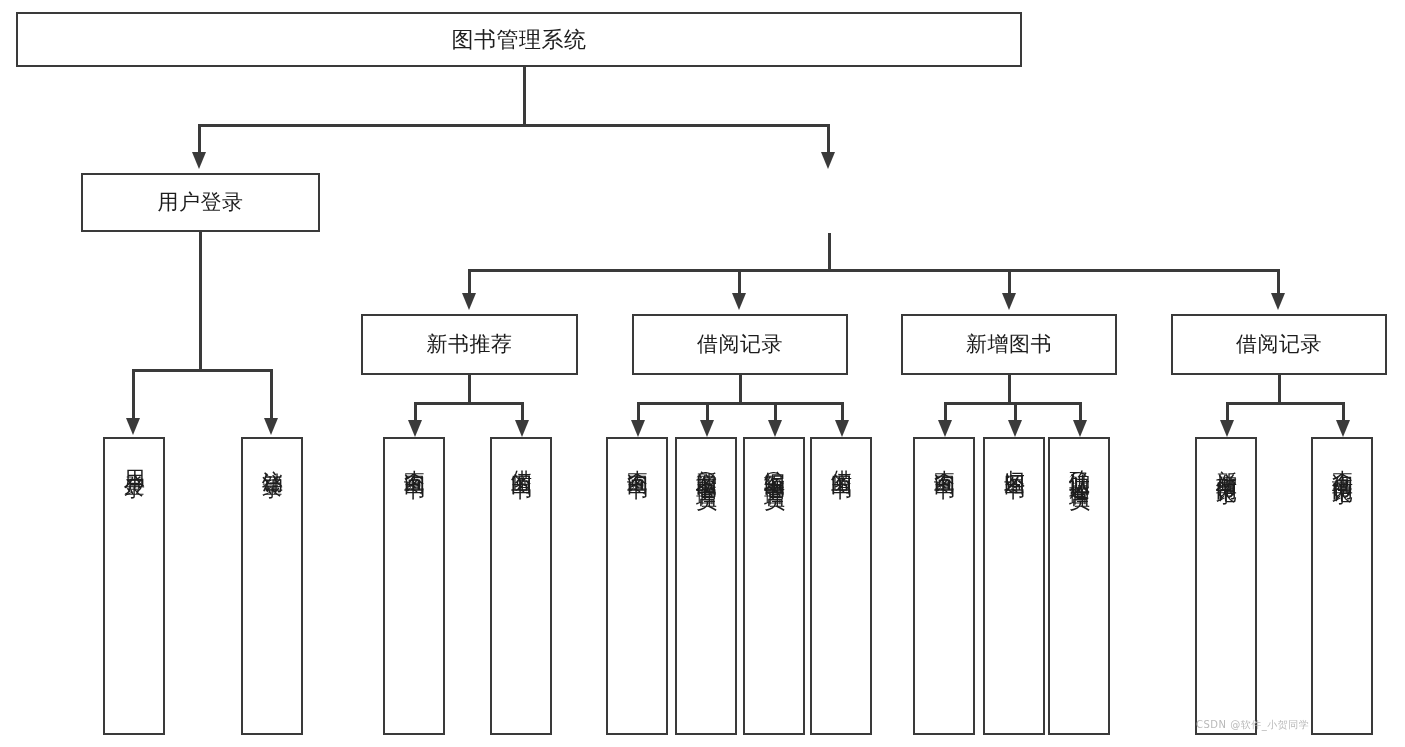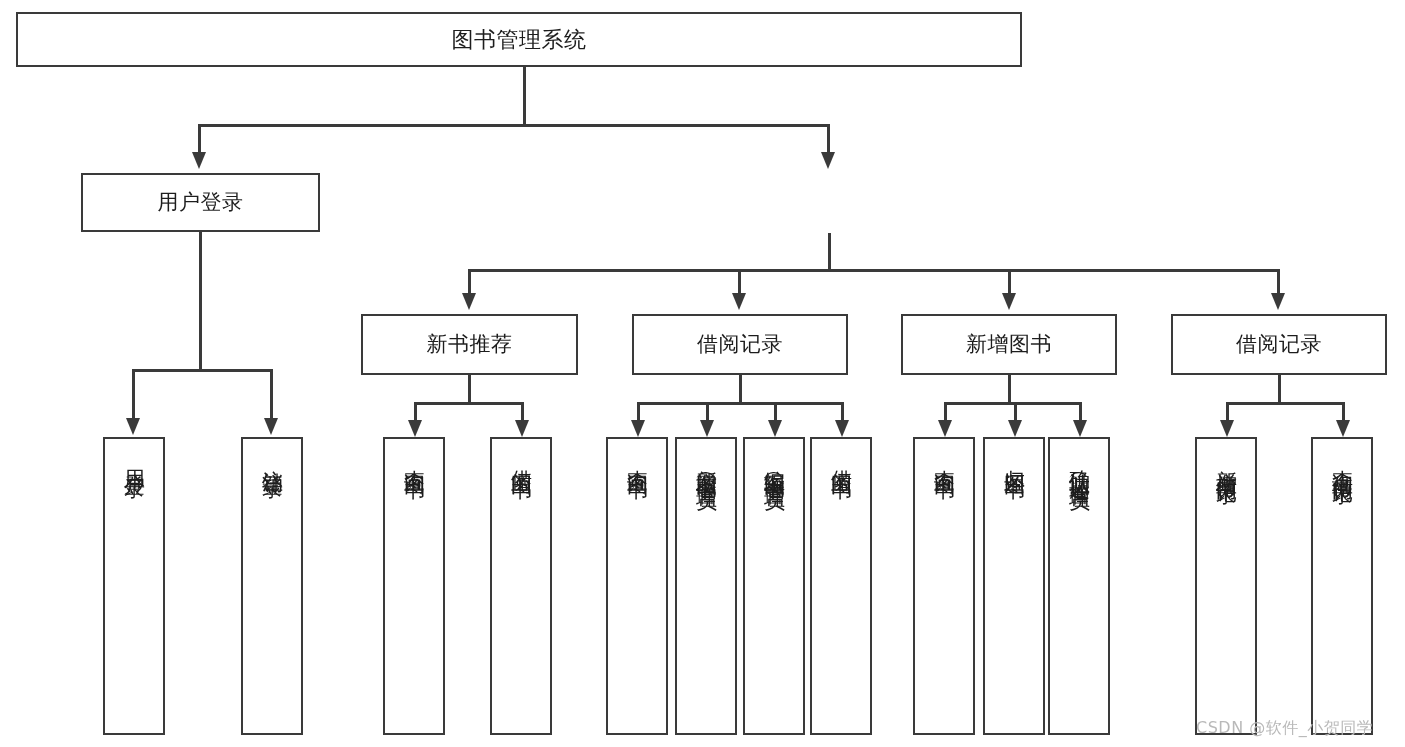--- a/index.html
+++ b/index.html
@@ -59,21 +59,21 @@
     position:absolute;
     width:0;height:0;
     border-left:7.5px solid transparent;
     border-right:7.5px solid transparent;
     border-top:17px solid #3a3a3a;
     z-index:2;
   }
   
   #watermark{
     position:absolute;
-    font-size:16px;
+    font-size:10px;
     color:#b9b9b9;
     white-space:nowrap;
     z-index:5;
     letter-spacing:0.5px;
   }
 </style>
 </head>
 <body>
 
 <div id="canvas">

